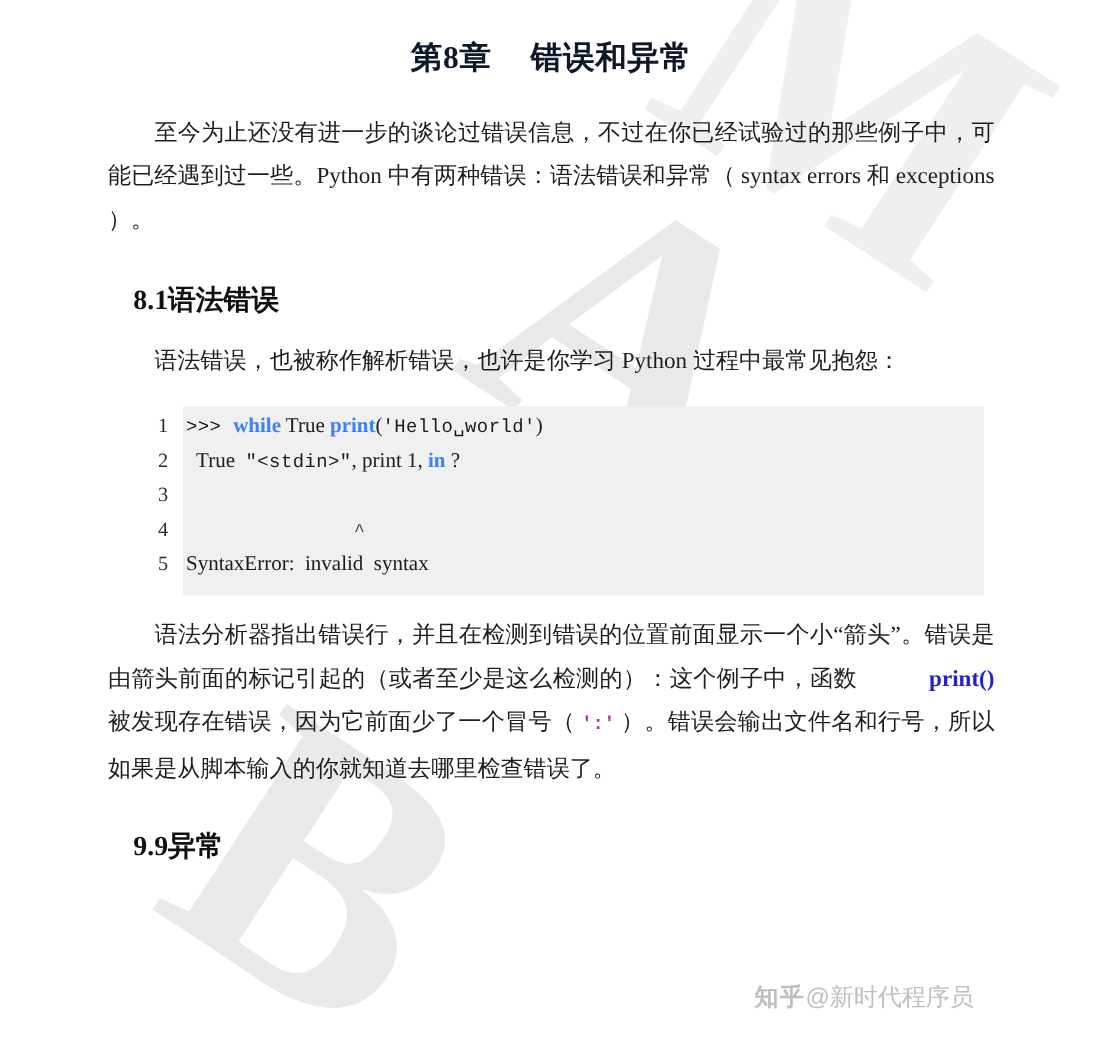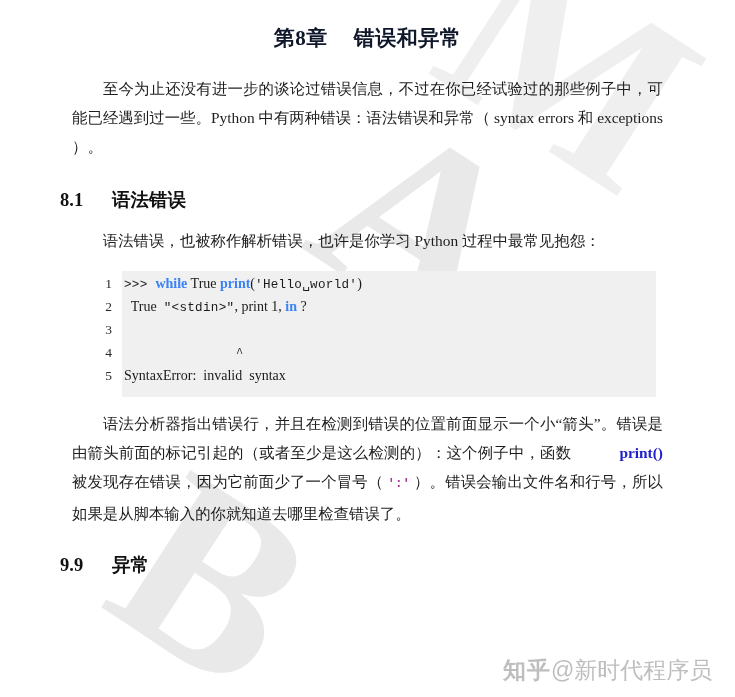--- a/index.html
+++ b/index.html
@@ -84,21 +84,21 @@
   .para.first-body { padding-top: 22px; }
   .indent { display: inline-block; width: 2em; }
 
   h2.section {
     font-size: 18.5px;
     font-weight: 700;
     margin: 0;
     padding: 26px 0 0 60px;
     color: #111;
   }
-  h2.section .num { display: inline-block; min-width: 52px; }
+  h2.section .num { display: inline-block; min-width: 52px; text-align: right; }
 
   .sec-gap-para { padding-top: 14px; }
 
   
   .listing {
     position: relative;
     margin: 16px 0 0 0;
     padding: 0;
   }
   .code-bg {
@@ -163,21 +163,21 @@
     font-weight: 700;
   }
 
   
   .zhihu-wm {
     position: absolute;
     left: 503px;
     top: 655px;
     z-index: 3;
     font-family: "Liberation Sans", sans-serif;
-    font-size: 23px;
+    font-size: 16px;
     color: #b9b9b9;
     white-space: nowrap;
     opacity: 0.92;
     pointer-events: none;
   }
   .zhihu-wm .logo { font-weight: 700; letter-spacing: 1px; }
 </style>
 </head>
 <body>
 

